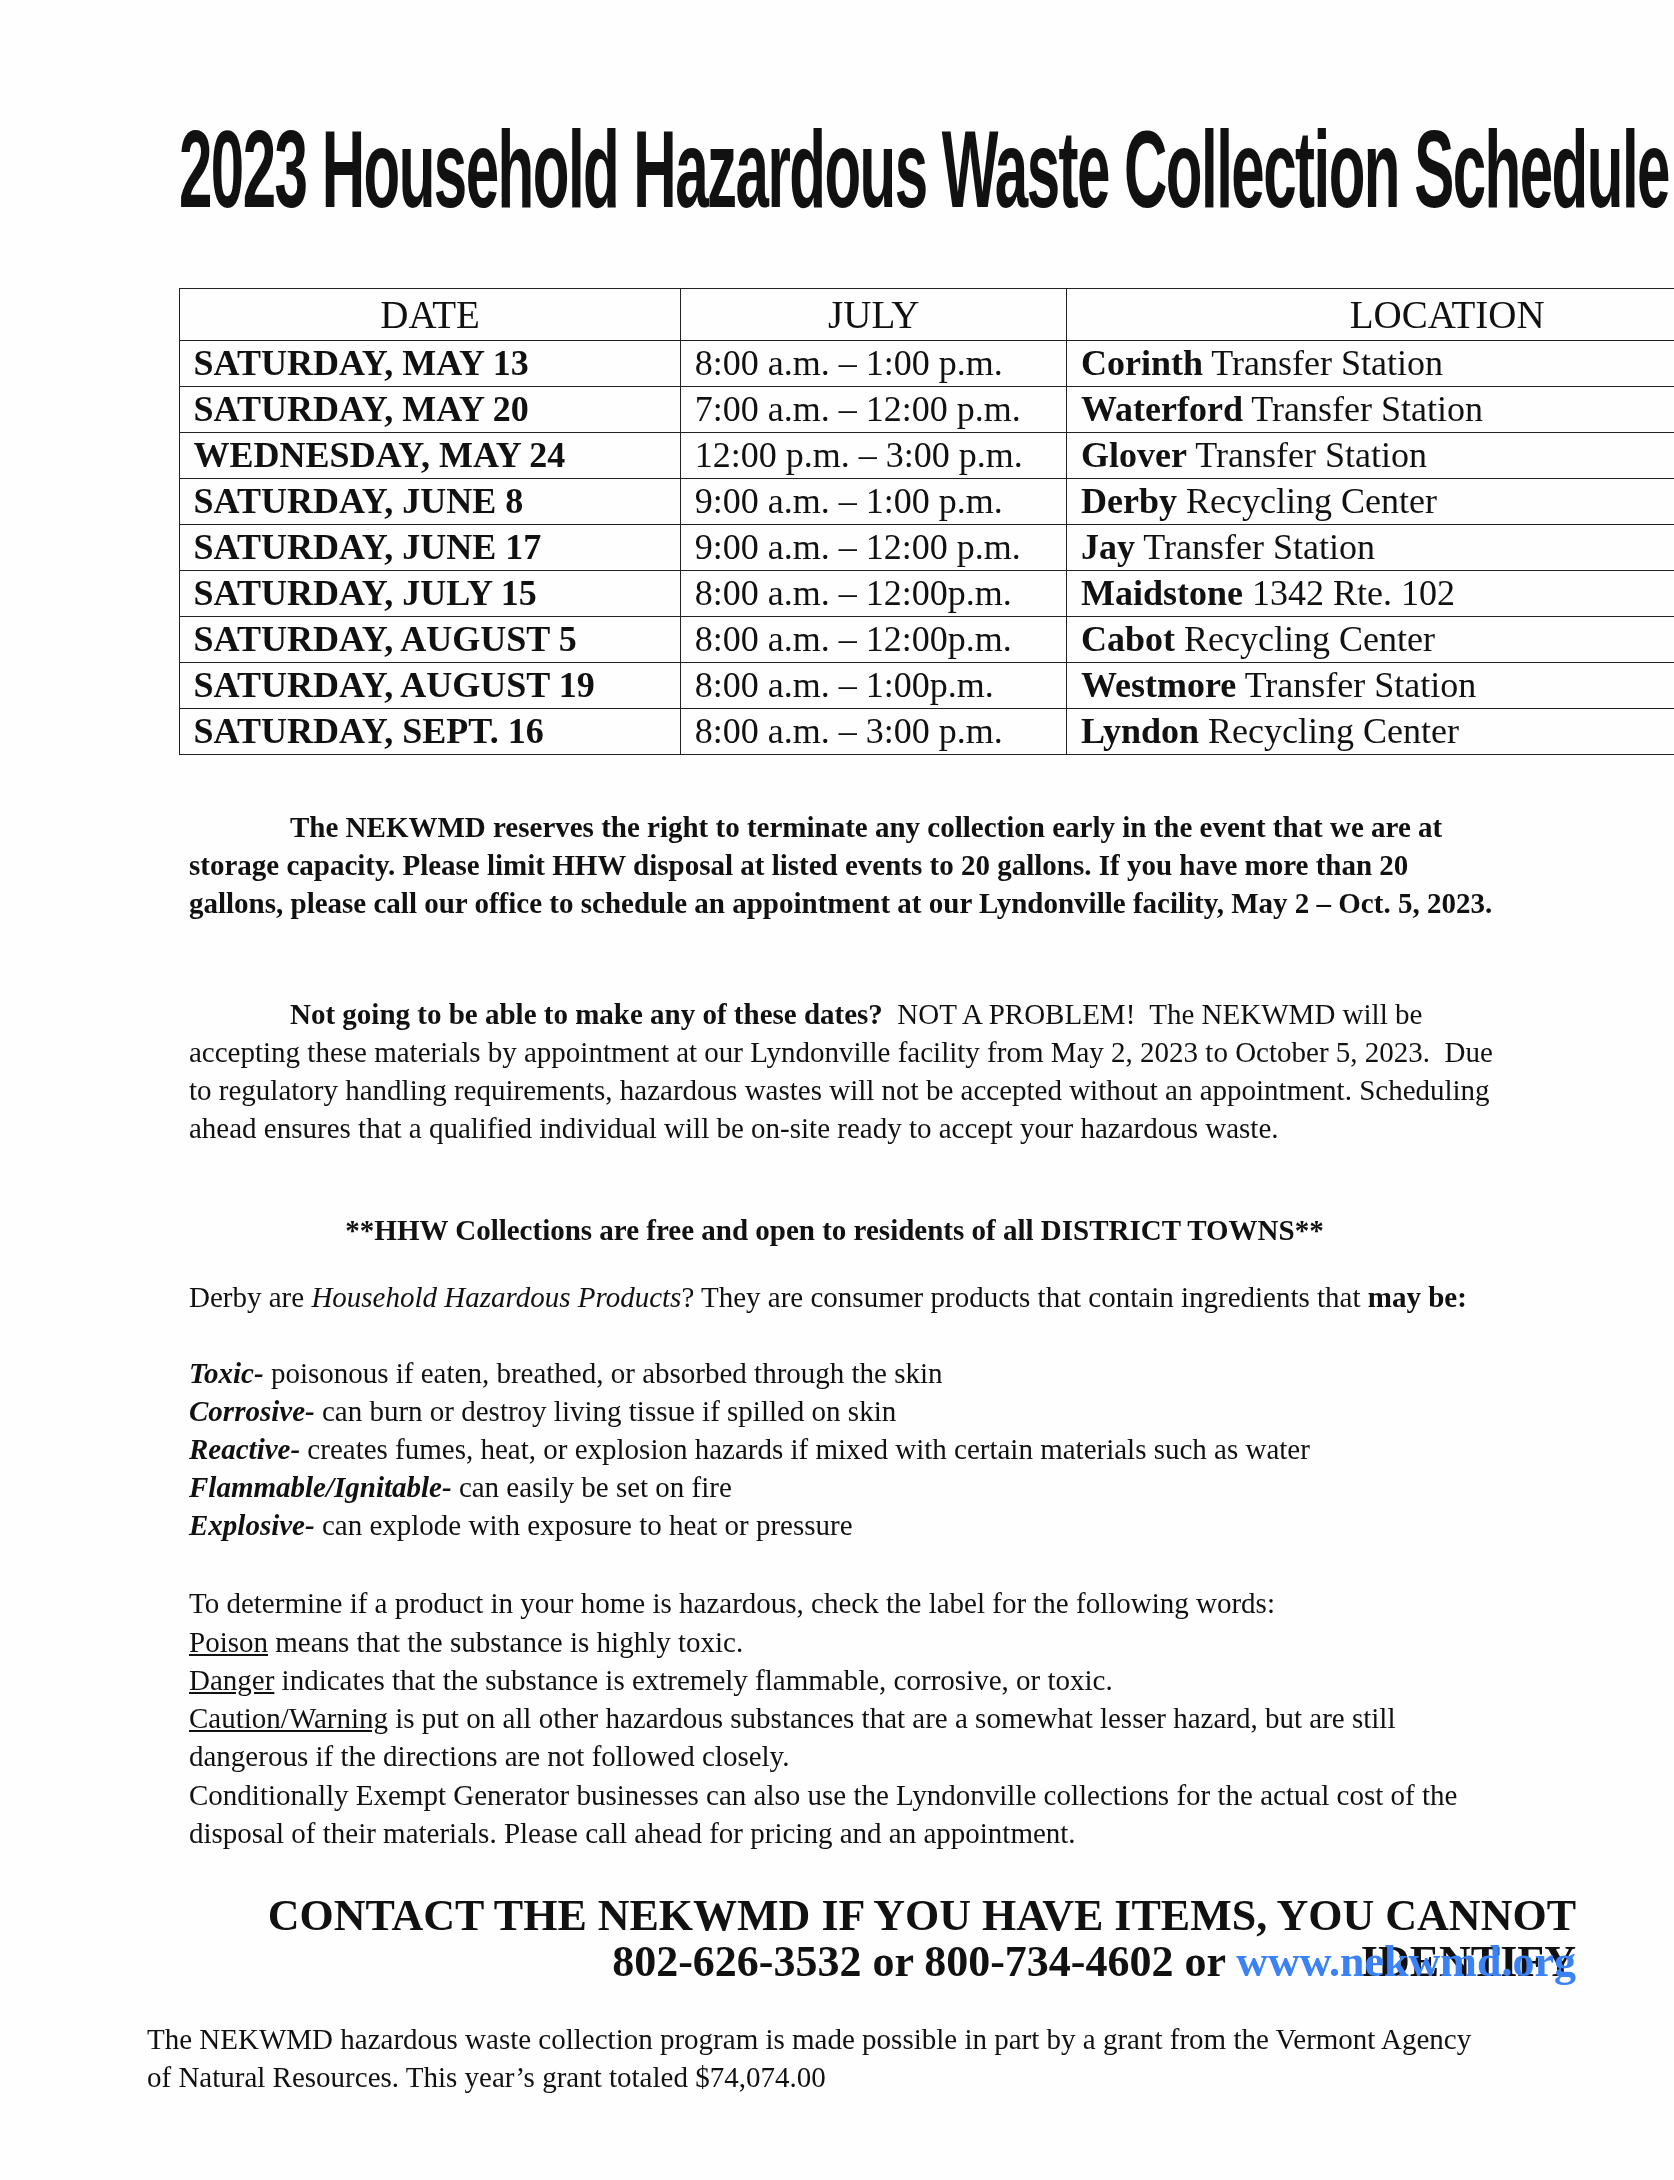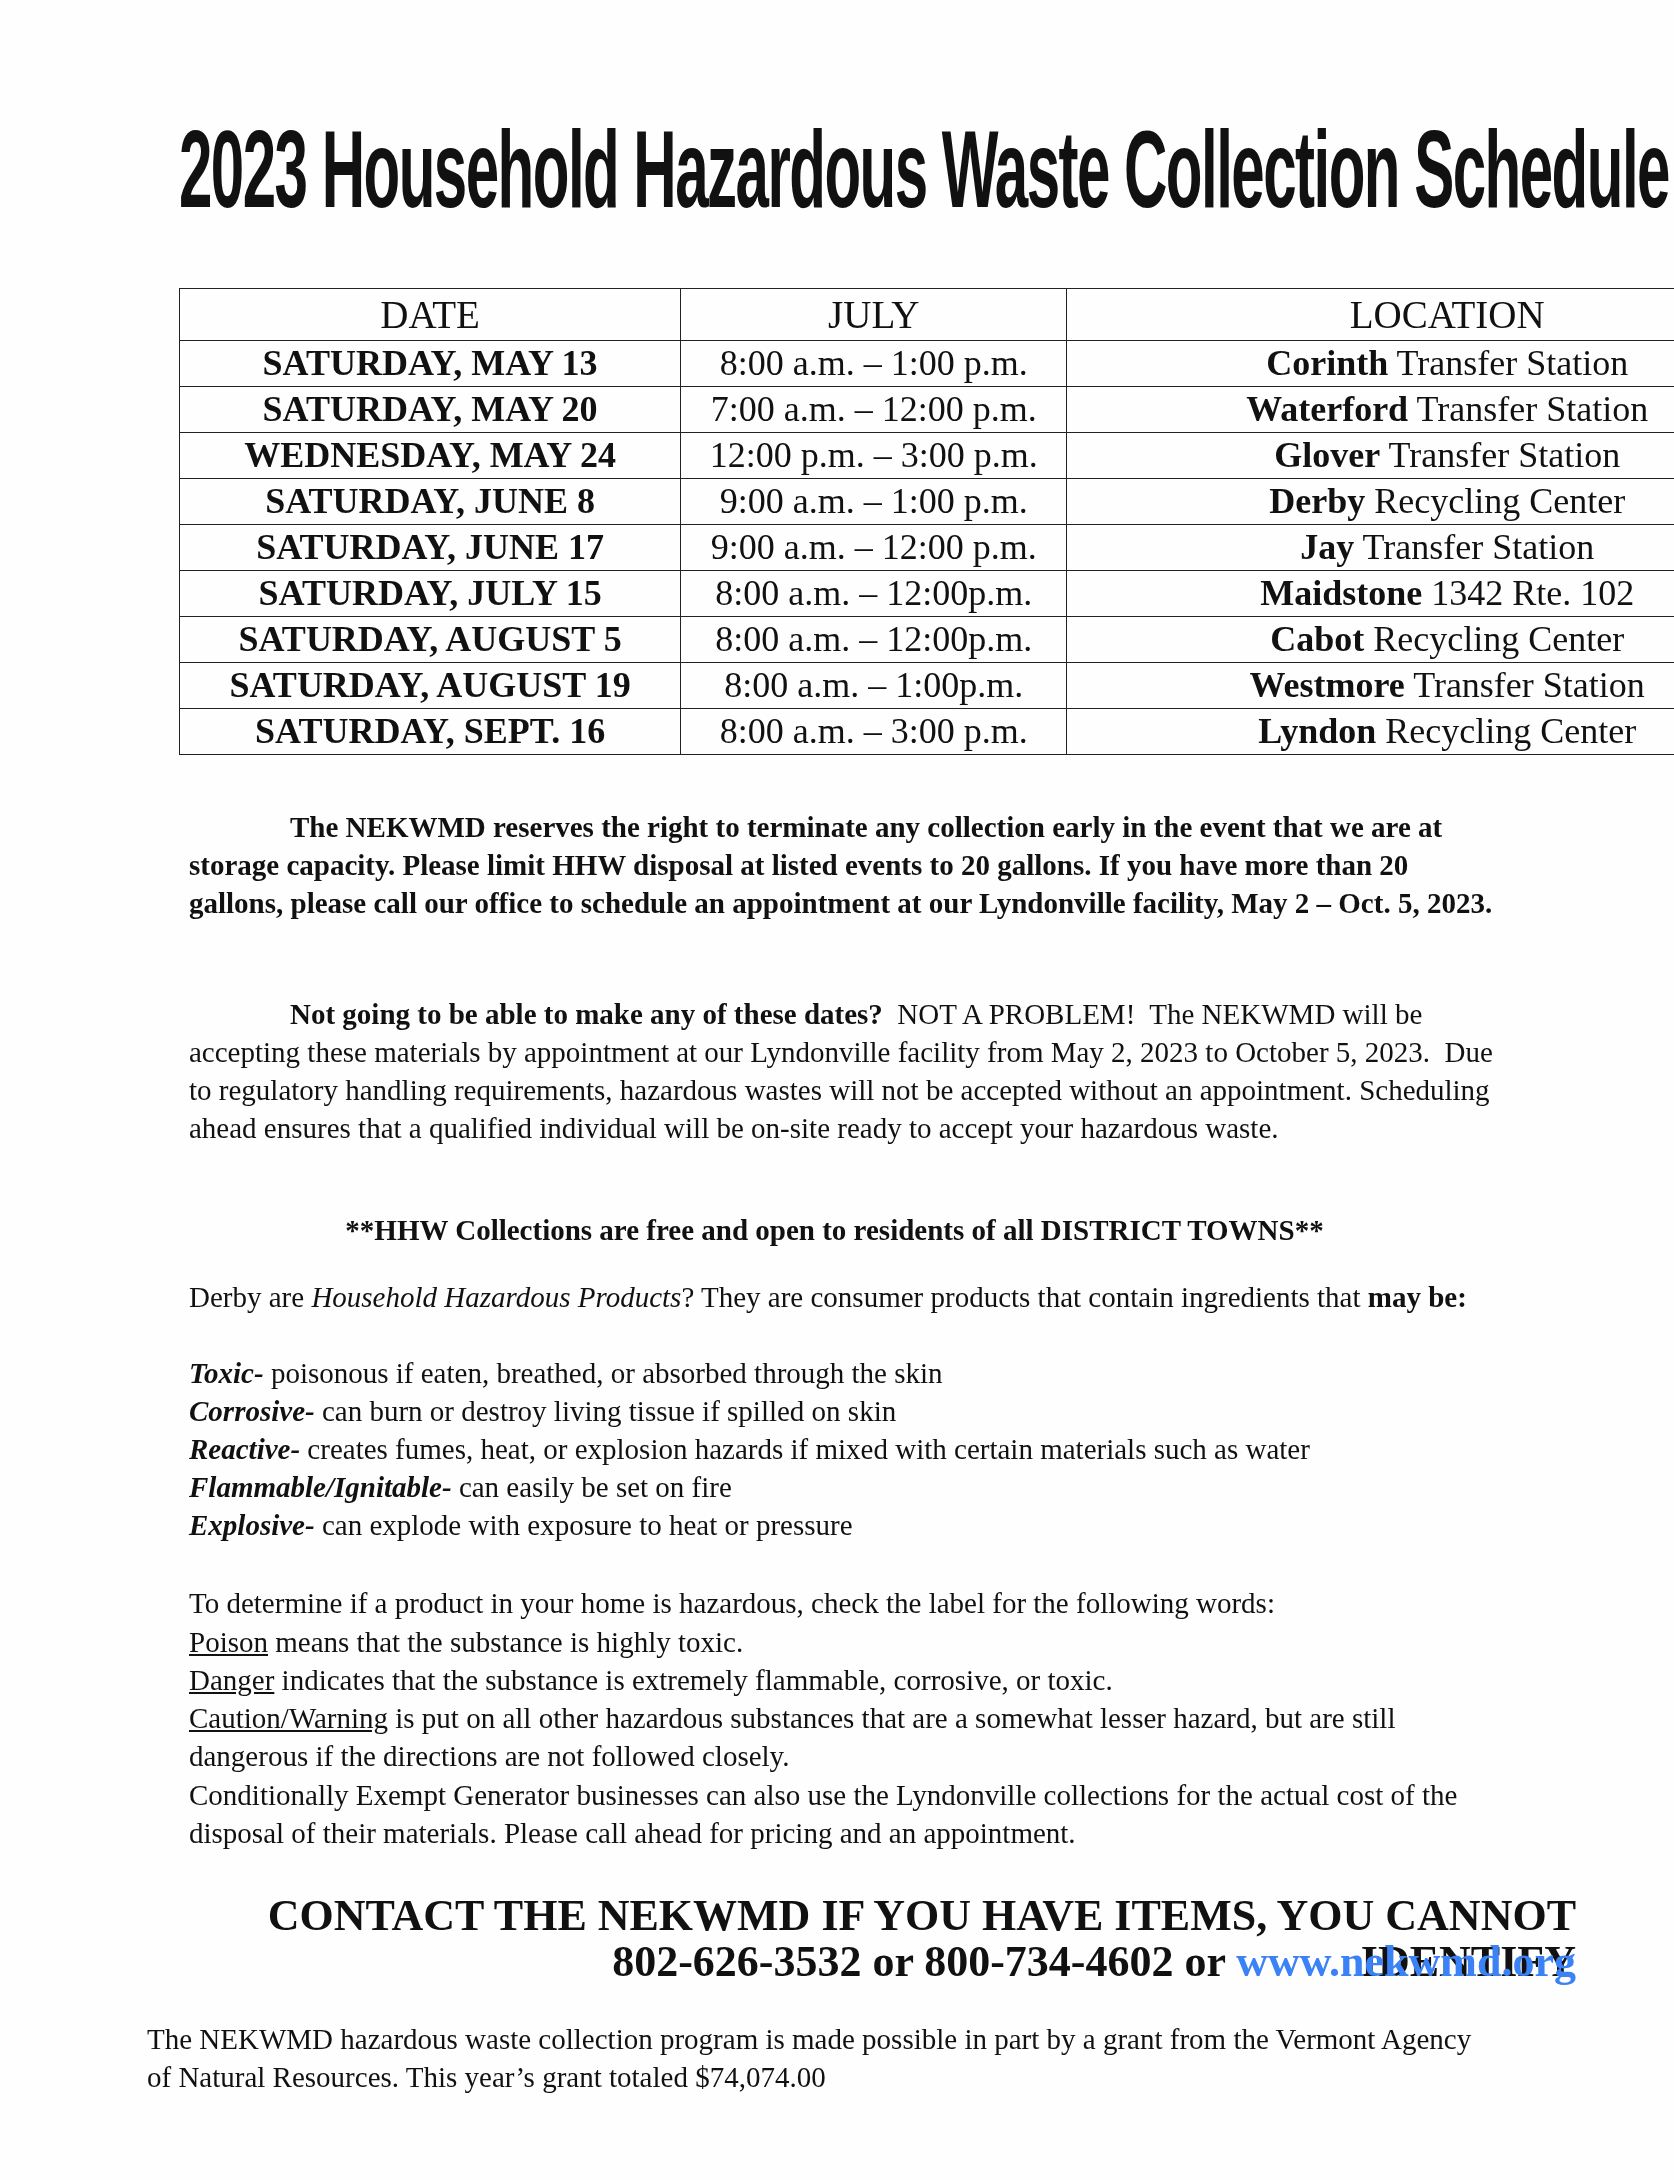--- a/index.html
+++ b/index.html
@@ -11,21 +11,21 @@
     position:absolute; left:179px; top:118px; width:1329px; height:95px;
     font-family:"Liberation Sans", sans-serif; font-weight:bold; font-size:101px;
     line-height:95px; white-space:nowrap; letter-spacing:-2.6px;
     transform-origin:0 0; transform:scaleX(0.595) scaleY(1.08); color:#111;
   }
   table.sched {
     position:absolute; left:179px; top:288px; width:1649px;
     border-collapse:collapse; font-size:36px;
   }
   table.sched th, table.sched td {
-    border:1.7px solid #222; padding:0 13.6px; height:45px; line-height:43px; white-space:nowrap;text-align:center;
+    border:1.7px solid #222; padding:0 13.6px; height:45px; line-height:43px; white-space:nowrap;
   }
   table.sched th { font-weight:normal; font-size:39px; height:51px; text-align:center; }
   table.sched td.date { font-weight:bold; width:473px; }
   table.sched td.time { width:358px; }
   table.sched td.loc b { font-weight:bold; }
   .p { position:absolute; left:189px; width:1312px; font-size:29px; line-height:38px; }
   .bold { font-weight:bold; }
   .indent { text-indent:101px; }
   .center { text-align:center; }
   .u { text-decoration:underline; }

